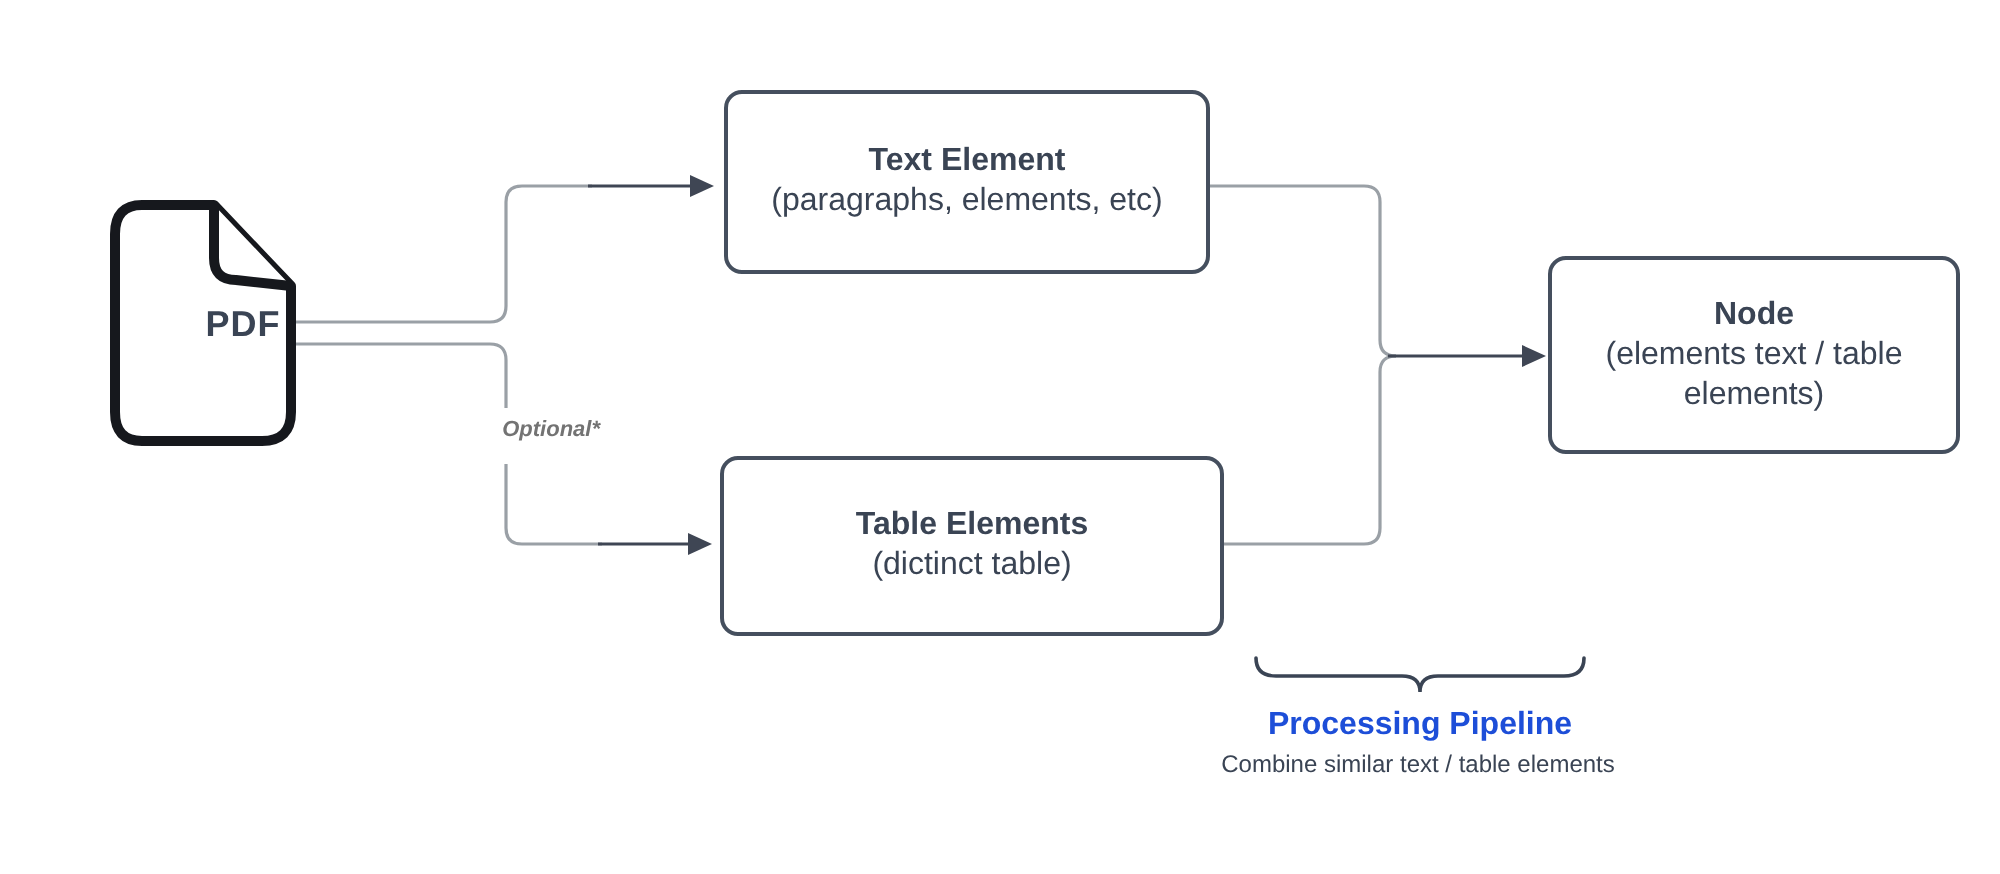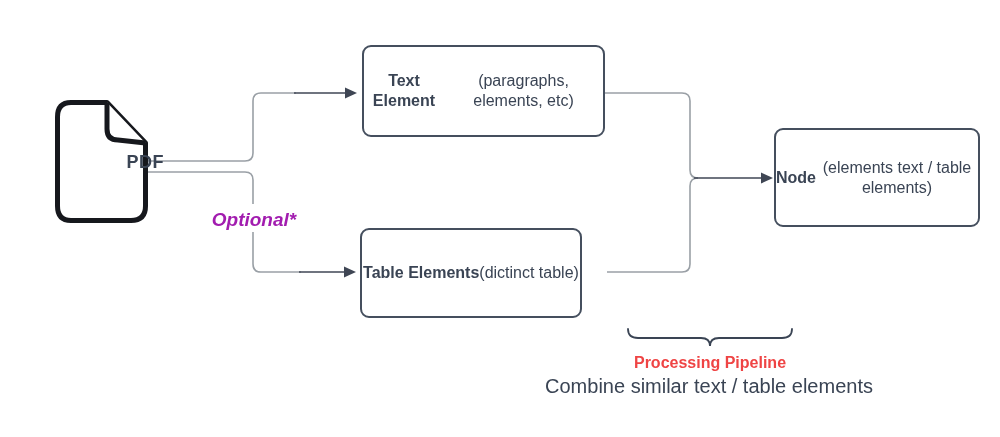--- a/index.html
+++ b/index.html
@@ -21,75 +21,75 @@
     width: 1000px;
     height: 437px;
   }
   .flow-box {
     position: absolute;
     box-sizing: border-box;
     background: #ffffff;
     border: 2px solid #454f5e;
     border-radius: 9px;
     display: flex;
-    flex-direction: row;
+    flex-direction: column;
     align-items: center;
     justify-content: center;
     text-align: center;
     color: #3a4454;
     font-size: 16px;
     line-height: 20px;
   }
   .flow-box .box-title { font-weight: bold; }
   .box-text-element { left: 362px; top: 45px;  width: 243px; height: 92px; }
-  .box-table-elements { left: 360px; top: 228px; width: 222px; height: 90px; align-items: center; }
+  .box-table-elements { left: 360px; top: 228px; width: 252px; height: 90px; align-items: center; }
   .box-node { left: 774px; top: 128px; width: 206px; height: 99px; }
   .box-node .box-subtitle { width: 170px; }
 
   .pdf-icon-wrap {
     position: absolute;
     left: 55px; top: 100px;
     width: 93px; height: 123px;
   }
   .pdf-label {
     position: absolute;
-    left: 0; top: 52px;
+    left: 12px; top: 52px;
     width: 109px;
-    text-align: right;
+    text-align: center;
     font-weight: bold;
     font-size: 18px;
     letter-spacing: 0.5px;
     color: #3a4454;
   }
   .optional-label {
     position: absolute;
     left: 208px; top: 209px;
     width: 92px;
-    text-align: center;
+    text-align: right;
     font-weight: bold;
     font-style: italic;
-    font-size: 19px;
-    color: #a21caf;
+    font-size: 11px;
+    color: #737373;
     background: #ffffff;
   }
   .caption-title {
     position: absolute;
     left: 560px; top: 354px;
     width: 300px;
     text-align: center;
     font-weight: bold;
     font-size: 16px;
-    color: #ef4444;
+    color: #1d4ed8;
   }
   .caption-subtitle {
     position: absolute;
     left: 539px; top: 375px;
     width: 340px;
     text-align: center;
-    font-size: 20px;
+    font-size: 12px;
     color: #3a4454;
   }
 </style>
 </head>
 <body>
 
 <div class="canvas">
 
   <svg class="connector-layer" viewBox="0 0 1000 437" xmlns="http://www.w3.org/2000/svg">
 

